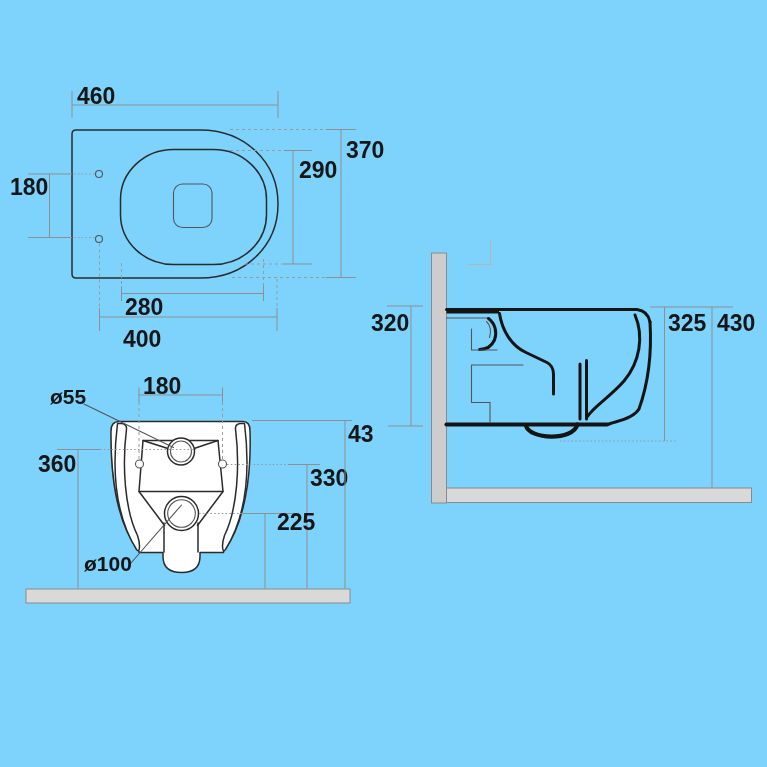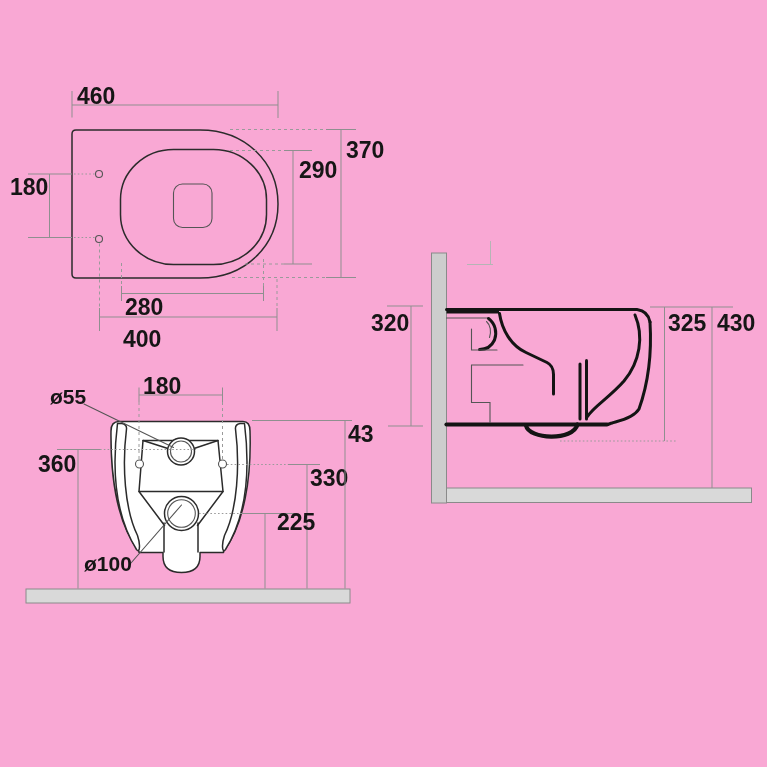--- a/index.html
+++ b/index.html
@@ -1,16 +1,16 @@
 <!DOCTYPE html>
 <html><head>
 <meta charset="utf-8">
 <style>
   html,body{margin:0;padding:0;background:#ffffff;}
-  .canvas{position:relative;width:767px;height:767px;background:#f9a8d4;overflow:hidden;}
+  .canvas{position:relative;width:767px;height:767px;background:#7dd3fc;overflow:hidden;}
   svg{display:block;}
   
   .ln{stroke:#2b2b2b;stroke-width:1.5;fill:none;stroke-linecap:round;stroke-linejoin:round;}
   .lnw{stroke:#2b2b2b;stroke-width:1.5;fill:#ffffff;stroke-linecap:round;stroke-linejoin:round;}
   .ln-thin{stroke:#555555;stroke-width:1.1;fill:none;stroke-linecap:round;}
   .wh-thin{stroke:#555555;stroke-width:1.1;fill:#ffffff;}
   .thick{stroke:#141414;stroke-width:3;fill:none;stroke-linecap:round;stroke-linejoin:round;}
   .thick4{stroke:#141414;stroke-width:4.2;fill:none;stroke-linecap:round;}
   .thick5{stroke:#141414;stroke-width:5;fill:none;stroke-linecap:butt;}
   .dim{stroke:#8f8f8f;stroke-width:1;fill:none;}

